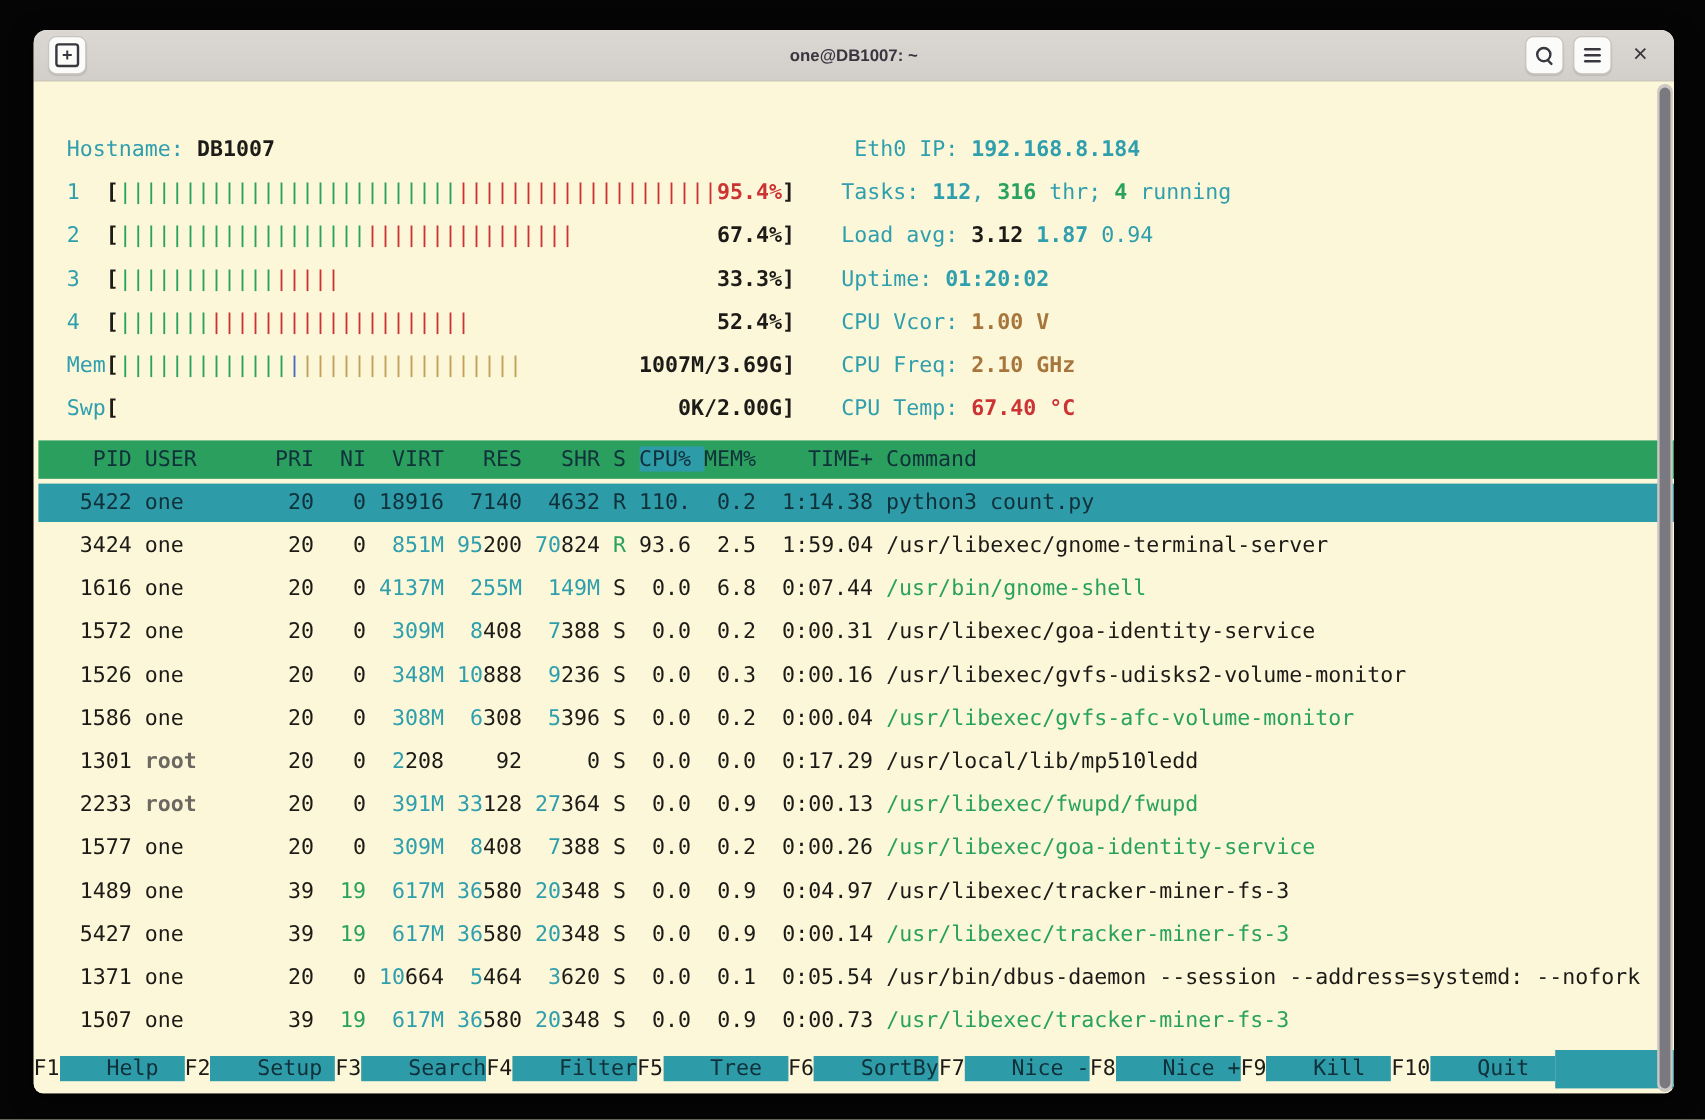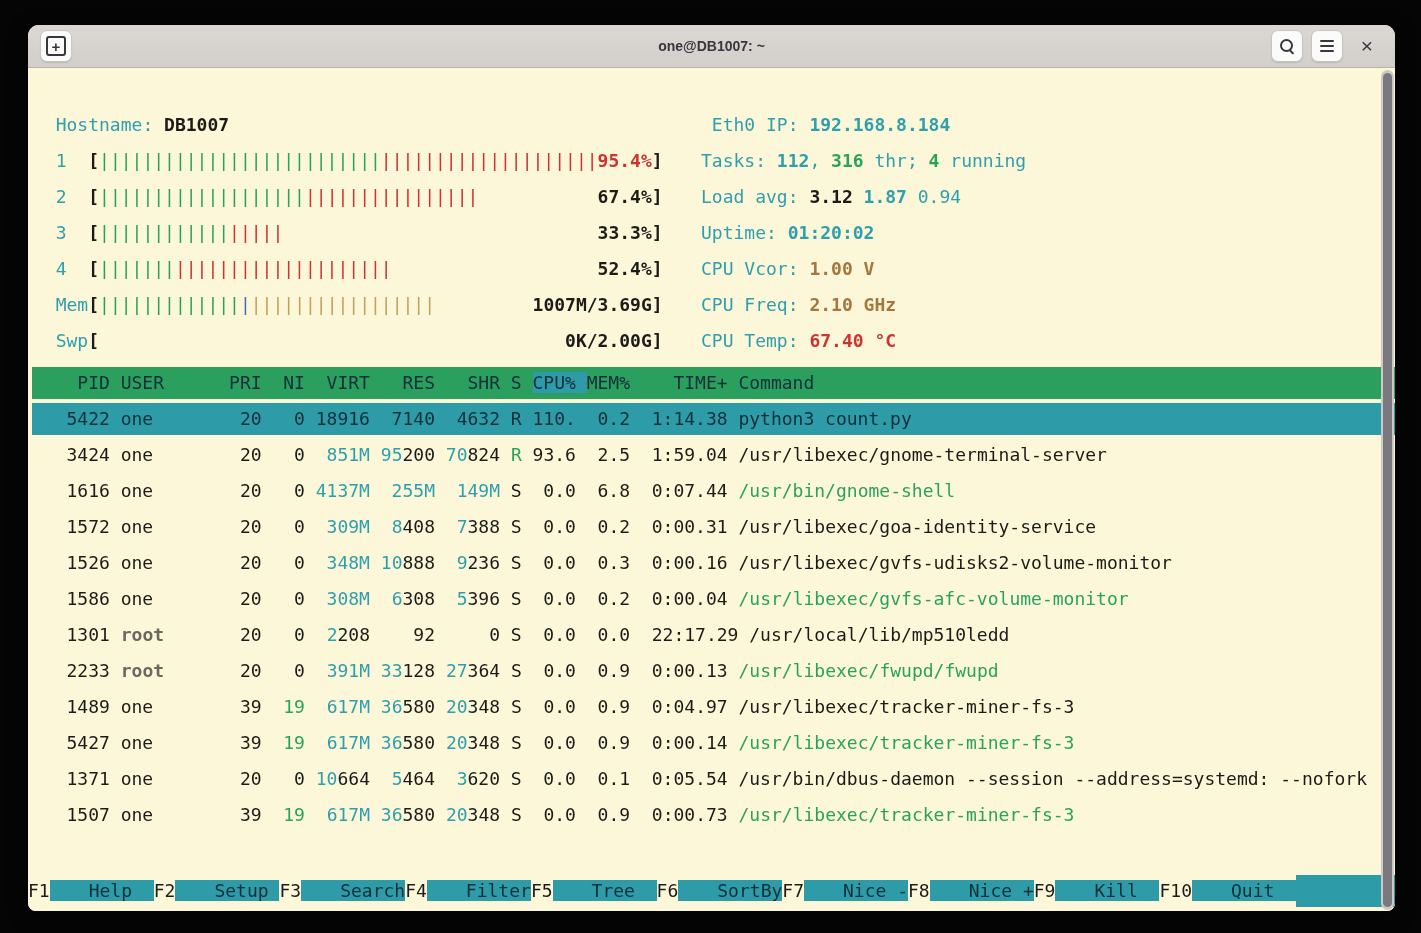--- a/index.html
+++ b/index.html
@@ -97,22 +97,23 @@
         <div class="line"><span class="c-cyan">CPU Temp: </span><span class="c-red b">67.40 °C</span></div>
       </div>
     <div id="ptable">
         <div class="line thead"><span>    PID USER      PRI  NI  VIRT   RES   SHR S </span><span class="sort">CPU% </span><span>MEM%    TIME+ </span><span>Command</span></div>
         <div class="line prow sel"><span>   5422 one        20   0 18916  7140  4632 R 110.  0.2  1:14.38 python3 count.py</span></div>
         <div class="line prow"><span>   3424 one        20   0 </span><span class="c-cyan"> 851M</span><span> </span><span class="c-cyan">95</span><span>200 </span><span class="c-cyan">70</span><span>824 </span><span class="c-green">R</span><span> 93.6  2.5  1:59.04 /usr/libexec/gnome-terminal-server</span></div>
         <div class="line prow"><span>   1616 one        20   0 </span><span class="c-cyan">4137M  255M  149M</span><span> S  0.0  6.8  0:07.44 </span><span class="c-green">/usr/bin/gnome-shell</span></div>
         <div class="line prow"><span>   1572 one        20   0 </span><span class="c-cyan"> 309M</span><span>  </span><span class="c-cyan">8</span><span>408  </span><span class="c-cyan">7</span><span>388 S  0.0  0.2  0:00.31 /usr/libexec/goa-identity-service</span></div>
         <div class="line prow"><span>   1526 one        20   0 </span><span class="c-cyan"> 348M</span><span> </span><span class="c-cyan">10</span><span>888  </span><span class="c-cyan">9</span><span>236 S  0.0  0.3  0:00.16 /usr/libexec/gvfs-udisks2-volume-monitor</span></div>
         <div class="line prow"><span>   1586 one        20   0 </span><span class="c-cyan"> 308M</span><span>  </span><span class="c-cyan">6</span><span>308  </span><span class="c-cyan">5</span><span>396 S  0.0  0.2  0:00.04 </span><span class="c-green">/usr/libexec/gvfs-afc-volume-monitor</span></div>
-        <div class="line prow"><span>   1301 </span><span class="c-gray b">root</span><span>       20   0  </span><span class="c-cyan">2</span><span>208    92     0 S  0.0  0.0  22:17.29 /usr/local/lib/mp510ledd</span></div>
+        <div class="line prow"><span>   1301 </span><span class="c-gray b">root</span><span>       20   0  </span><span class="c-cyan">2</span><span>208    92     0 S  0.0  0.0  0:17.29 /usr/local/lib/mp510ledd</span></div>
         <div class="line prow"><span>   2233 </span><span class="c-gray b">root</span><span>       20   0  </span><span class="c-cyan">391M</span><span> </span><span class="c-cyan">33</span><span>128 </span><span class="c-cyan">27</span><span>364 S  0.0  0.9  0:00.13 </span><span class="c-green">/usr/libexec/fwupd/fwupd</span></div>
+        <div class="line prow"><span>   1577 one        20   0 </span><span class="c-cyan"> 309M</span><span>  </span><span class="c-cyan">8</span><span>408  </span><span class="c-cyan">7</span><span>388 S  0.0  0.2  0:00.26 </span><span class="c-green">/usr/libexec/goa-identity-service</span></div>
         <div class="line prow"><span>   1489 one        39 </span><span class="c-green"> 19</span><span>  </span><span class="c-cyan">617M</span><span> </span><span class="c-cyan">36</span><span>580 </span><span class="c-cyan">20</span><span>348 S  0.0  0.9  0:04.97 /usr/libexec/tracker-miner-fs-3</span></div>
         <div class="line prow"><span>   5427 one        39 </span><span class="c-green"> 19</span><span>  </span><span class="c-cyan">617M</span><span> </span><span class="c-cyan">36</span><span>580 </span><span class="c-cyan">20</span><span>348 S  0.0  0.9  0:00.14 </span><span class="c-green">/usr/libexec/tracker-miner-fs-3</span></div>
         <div class="line prow"><span>   1371 one        20   0 </span><span class="c-cyan">10</span><span>664  </span><span class="c-cyan">5</span><span>464  </span><span class="c-cyan">3</span><span>620 S  0.0  0.1  0:05.54 /usr/bin/dbus-daemon --session --address=systemd: --nofork</span></div>
         <div class="line prow"><span>   1507 one        39 </span><span class="c-green"> 19</span><span>  </span><span class="c-cyan">617M</span><span> </span><span class="c-cyan">36</span><span>580 </span><span class="c-cyan">20</span><span>348 S  0.0  0.9  0:00.73 </span><span class="c-green">/usr/libexec/tracker-miner-fs-3</span></div>
       </div>
     <div id="fbar"><span><span class="fkey">F1</span><span class="flabel">Help  </span></span><span><span class="fkey">F2</span><span class="flabel">Setup </span></span><span><span class="fkey">F3</span><span class="flabel">Search</span></span><span><span class="fkey">F4</span><span class="flabel">Filter</span></span><span><span class="fkey">F5</span><span class="flabel">Tree  </span></span><span><span class="fkey">F6</span><span class="flabel">SortBy</span></span><span><span class="fkey">F7</span><span class="flabel">Nice -</span></span><span><span class="fkey">F8</span><span class="flabel">Nice +</span></span><span><span class="fkey">F9</span><span class="flabel">Kill  </span></span><span><span class="fkey">F10</span><span class="flabel">Quit  </span></span><span class="ffill"></span></div>
     <div class="scrollbar">
       <div class="thumb"></div>
     </div>
   </div>

